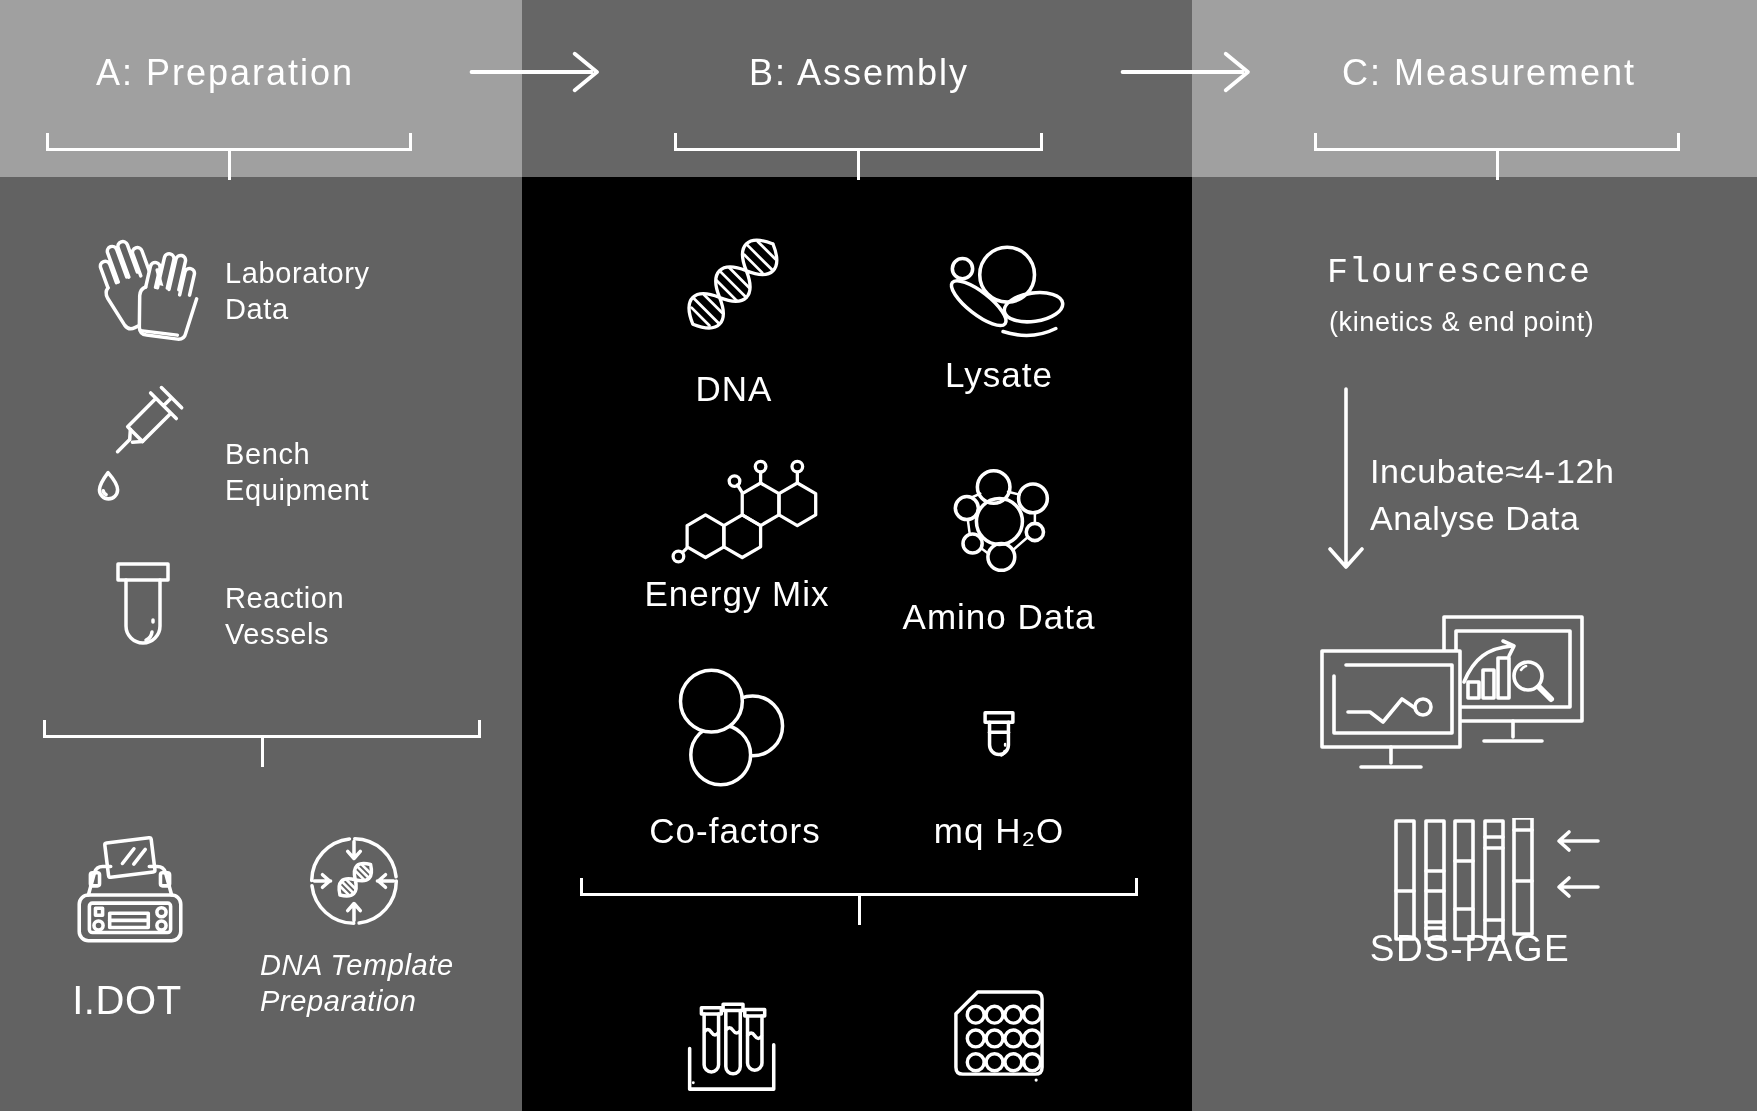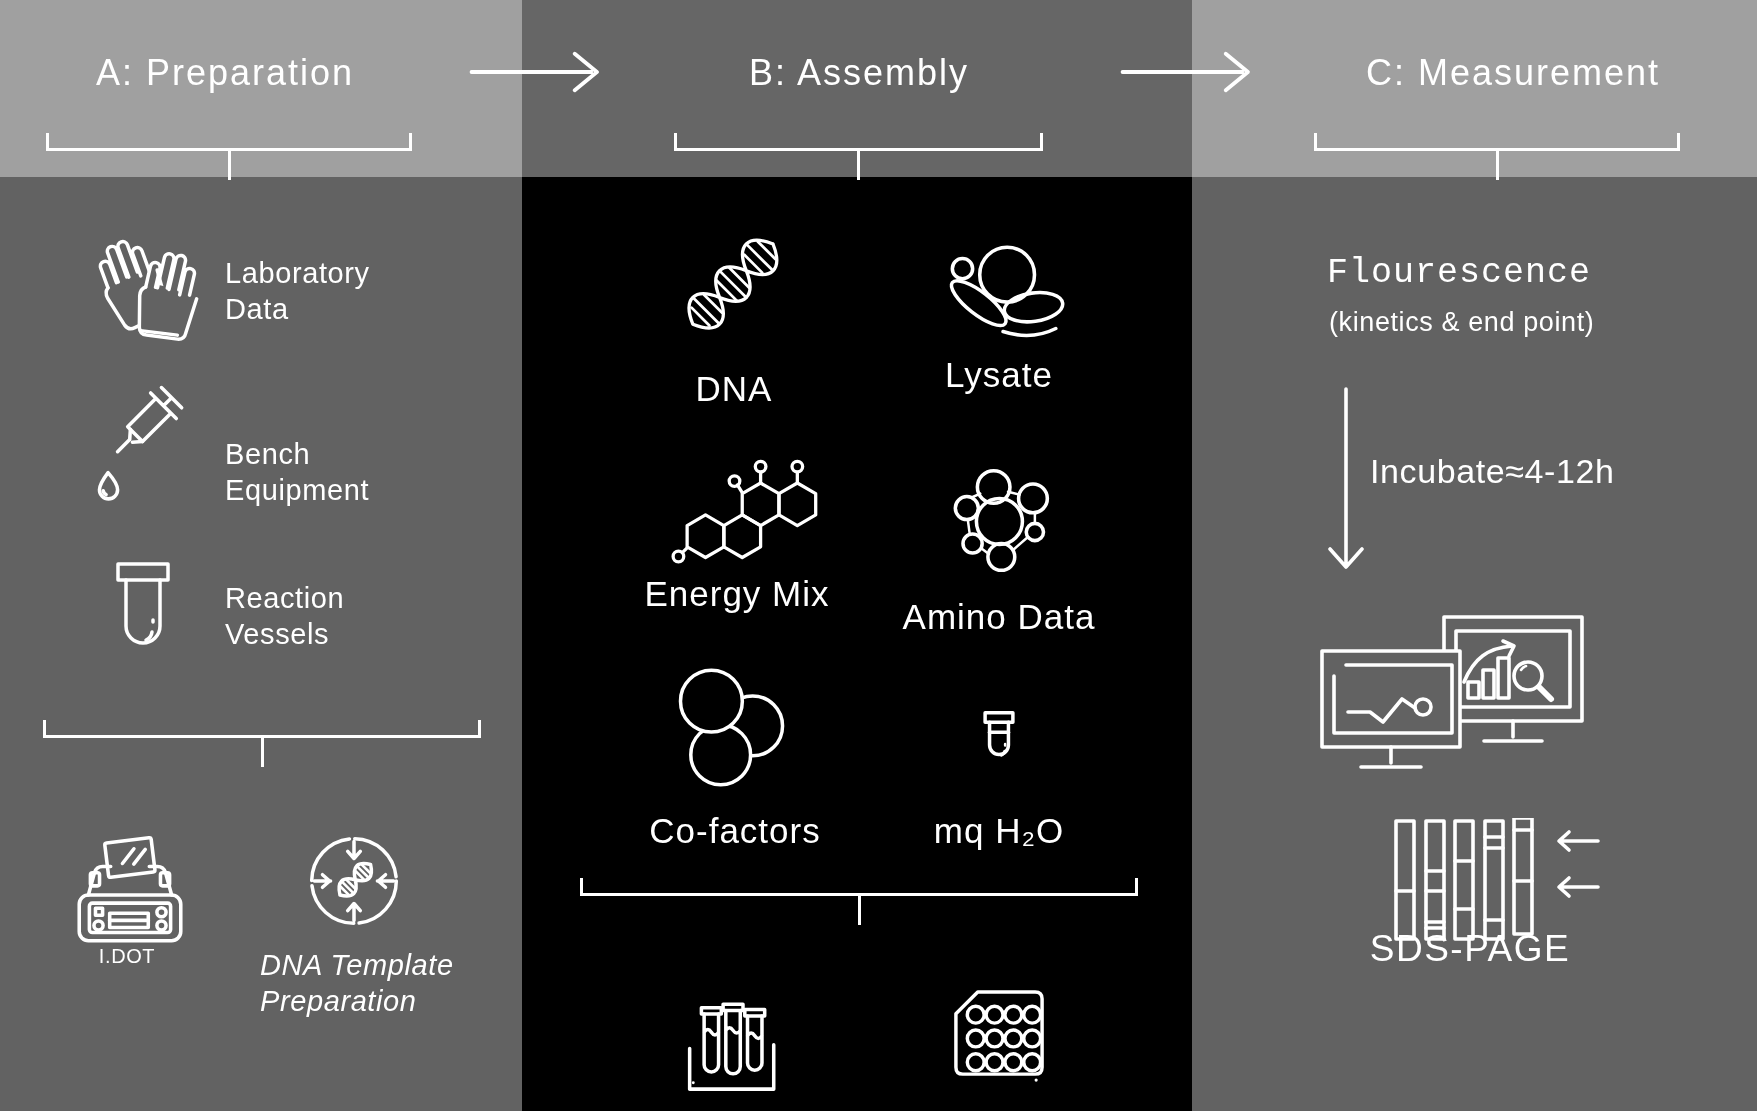--- a/index.html
+++ b/index.html
@@ -32,21 +32,21 @@
 <body>
 
 <div class="stage">
 
   <div class="col col-black"></div>
 
   <div class="band"></div>
 
   <div class="title" style="left:225px;">A: Preparation</div>
   <div class="title" style="left:859px;">B: Assembly</div>
-  <div class="title" style="left:1489px;margin-left:24px;">C: Measurement</div>
+  <div class="title" style="left:1489px;">C: Measurement</div>
 
   <svg class="icon" style="left:464px;top:45px;" width="154" height="54" viewBox="0 0 150 56" fill="none" stroke="#fff" stroke-width="4" stroke-linecap="round" stroke-linejoin="round">
     <path d="M3,28 H127 M110,9 L133,28 L110,47"></path>
   </svg>
   <svg class="icon" style="left:1115px;top:45px;" width="154" height="54" viewBox="0 0 150 56" fill="none" stroke="#fff" stroke-width="4" stroke-linecap="round" stroke-linejoin="round">
     <path d="M3,28 H127 M110,9 L133,28 L110,47"></path>
   </svg>
 
   <div class="bracket" style="left:46px;top:133px;width:360px;"></div>
   <div class="bracket" style="left:674px;top:133px;width:363px;"></div>
@@ -104,21 +104,21 @@
     <rect x="95" y="40" width="9" height="13" rx="2"></rect>
     <rect x="15" y="62" width="100" height="45" rx="9"></rect>
     <rect x="25" y="70" width="80" height="29" rx="3"></rect>
     <rect x="31" y="75" width="7" height="7"></rect>
     <circle cx="96" cy="79" r="4.5"></circle>
     <circle cx="96" cy="92" r="4.5"></circle>
     <circle cx="34" cy="92" r="4.5"></circle>
     <rect x="45" y="80" width="38" height="14"></rect>
     <path d="M45,87 H83"></path>
   </svg>
-  <div class="lbl ctr" style="left:57px;top:944px;width:140px;font-size:20px;">I.DOT</div>
+  <div class="lbl ctr" style="left:57px;top:976px;width:140px;font-size:40px;">I.DOT</div>
 
   <svg class="icon" style="left:300px;top:827px;" width="108" height="108" viewBox="0 0 120 120" fill="none" stroke="#fff" stroke-width="3.9" stroke-linecap="round" stroke-linejoin="round">
     <circle cx="60" cy="60" r="47" stroke-dasharray="68 6"></circle>
     <path d="M60,16 V34 M53,27 L60,35 67,27 M104,60 H86 M95,53 L87,60 95,67 M60,104 V86 M53,93 L60,85 67,93 M16,60 H34 M25,53 L33,60 25,67"></path>
     <g transform="rotate(-45 60 60)">
       <path d="M38,60 C46,47 54,47 62,60 C70,73 78,73 86,60 M38,60 C46,73 54,73 62,60 C70,47 78,47 86,60"></path>
       <path d="M45,54 V66 M50,51 V69 M55,54 V66 M69,54 V66 M74,51 V69 M79,54 V66" stroke-width="3"></path>
     </g>
   </svg>
   <div class="lbl" style="left:260px;top:948px;font-style:italic;">
@@ -217,20 +217,21 @@
   </svg>
 
   <div class="lbl" style="left:1327px;top:252px;font-size:35px;letter-spacing:1px;font-family:Liberation Mono, monospace;">Flourescence</div>
   <div class="lbl" style="left:1329px;top:306px;font-size:27px;">(kinetics &amp; end point)</div>
 
   <svg class="icon" style="left:1324px;top:386px;" width="44" height="186" viewBox="0 0 44 186" fill="none" stroke="#fff" stroke-width="3.6" stroke-linecap="round" stroke-linejoin="round">
     <path d="M22,3 V178 M6,163 L22,181 L38,163"></path>
   </svg>
 
   <div class="lbl" style="left:1370px;top:450px;font-size:34px;">Incubate≈4-12h</div>
+  <div class="lbl" style="left:1370px;top:497px;font-size:34px;">Analyse Data</div>
 
   <svg class="icon" style="left:1316px;top:612px;" width="272" height="168" viewBox="0 0 272 168" fill="none" stroke="#fff" stroke-width="3.6" stroke-linecap="round" stroke-linejoin="round">
 
     <rect x="128" y="5" width="138" height="104"></rect>
     <rect x="140" y="19" width="114" height="76"></rect>
     <rect x="152" y="70" width="11" height="16"></rect>
     <rect x="167" y="58" width="11" height="28"></rect>
     <rect x="182" y="46" width="11" height="40"></rect>
     <path d="M148,70 C158,46 172,36 196,34 M187,29 l11,5 -5,10"></path>
     <circle cx="212" cy="64" r="14"></circle>

